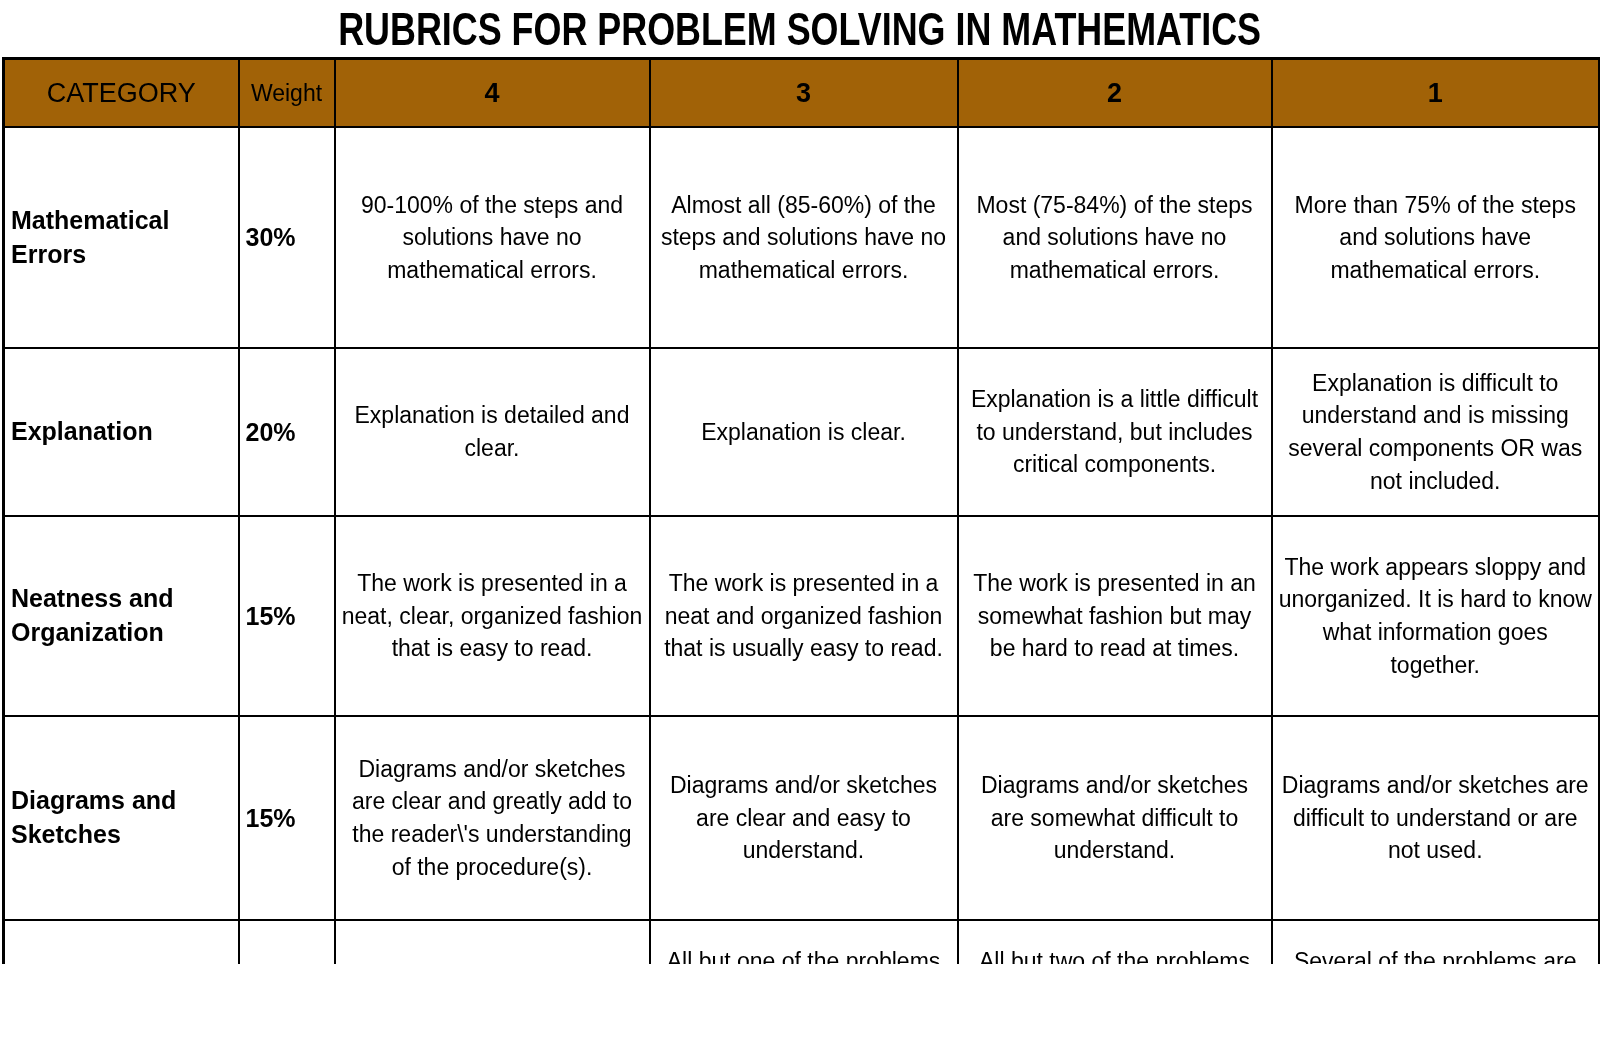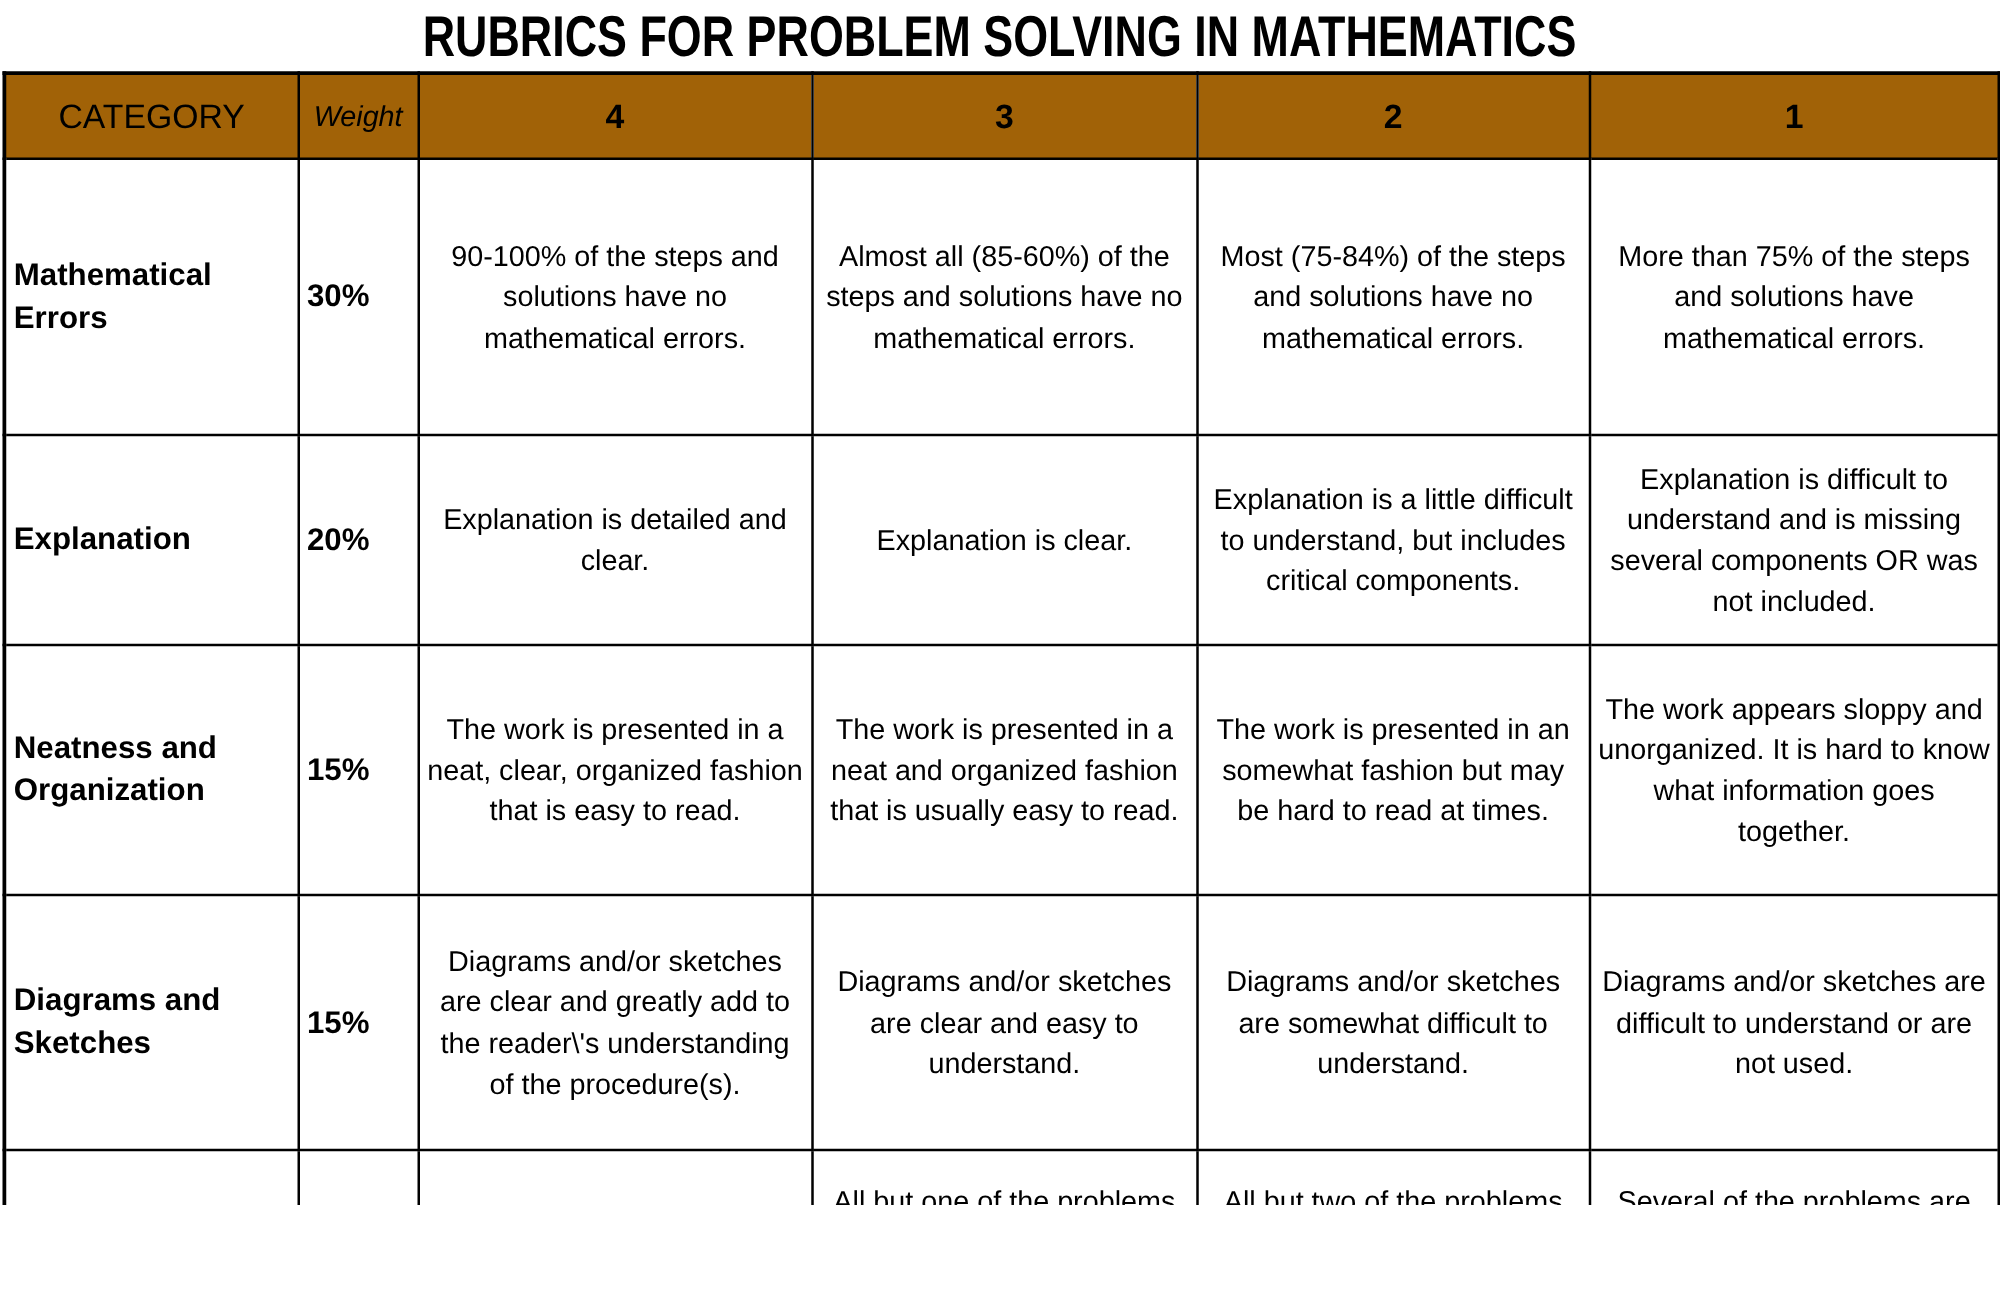--- a/index.html
+++ b/index.html
@@ -44,21 +44,21 @@
     padding: 2px 6px;
     overflow: hidden;
   }
   thead th {
     background: #a16207;
     height: 62px;
     text-align: center;
     font-weight: normal;
     font-size: 27px;
   }
-  thead th.th-weight { font-size: 23px; font-style: italic; }
+  thead th.th-weight { font-size: 23px; }
   thead th.th-score  { font-weight: bold; font-size: 27px; }
   td.cat {
     font-weight: bold;
     font-size: 25px;
     line-height: 1.35;
     padding-left: 8px;
     margin-top: 33px;
   }
   td.wt {
     font-weight: bold;

